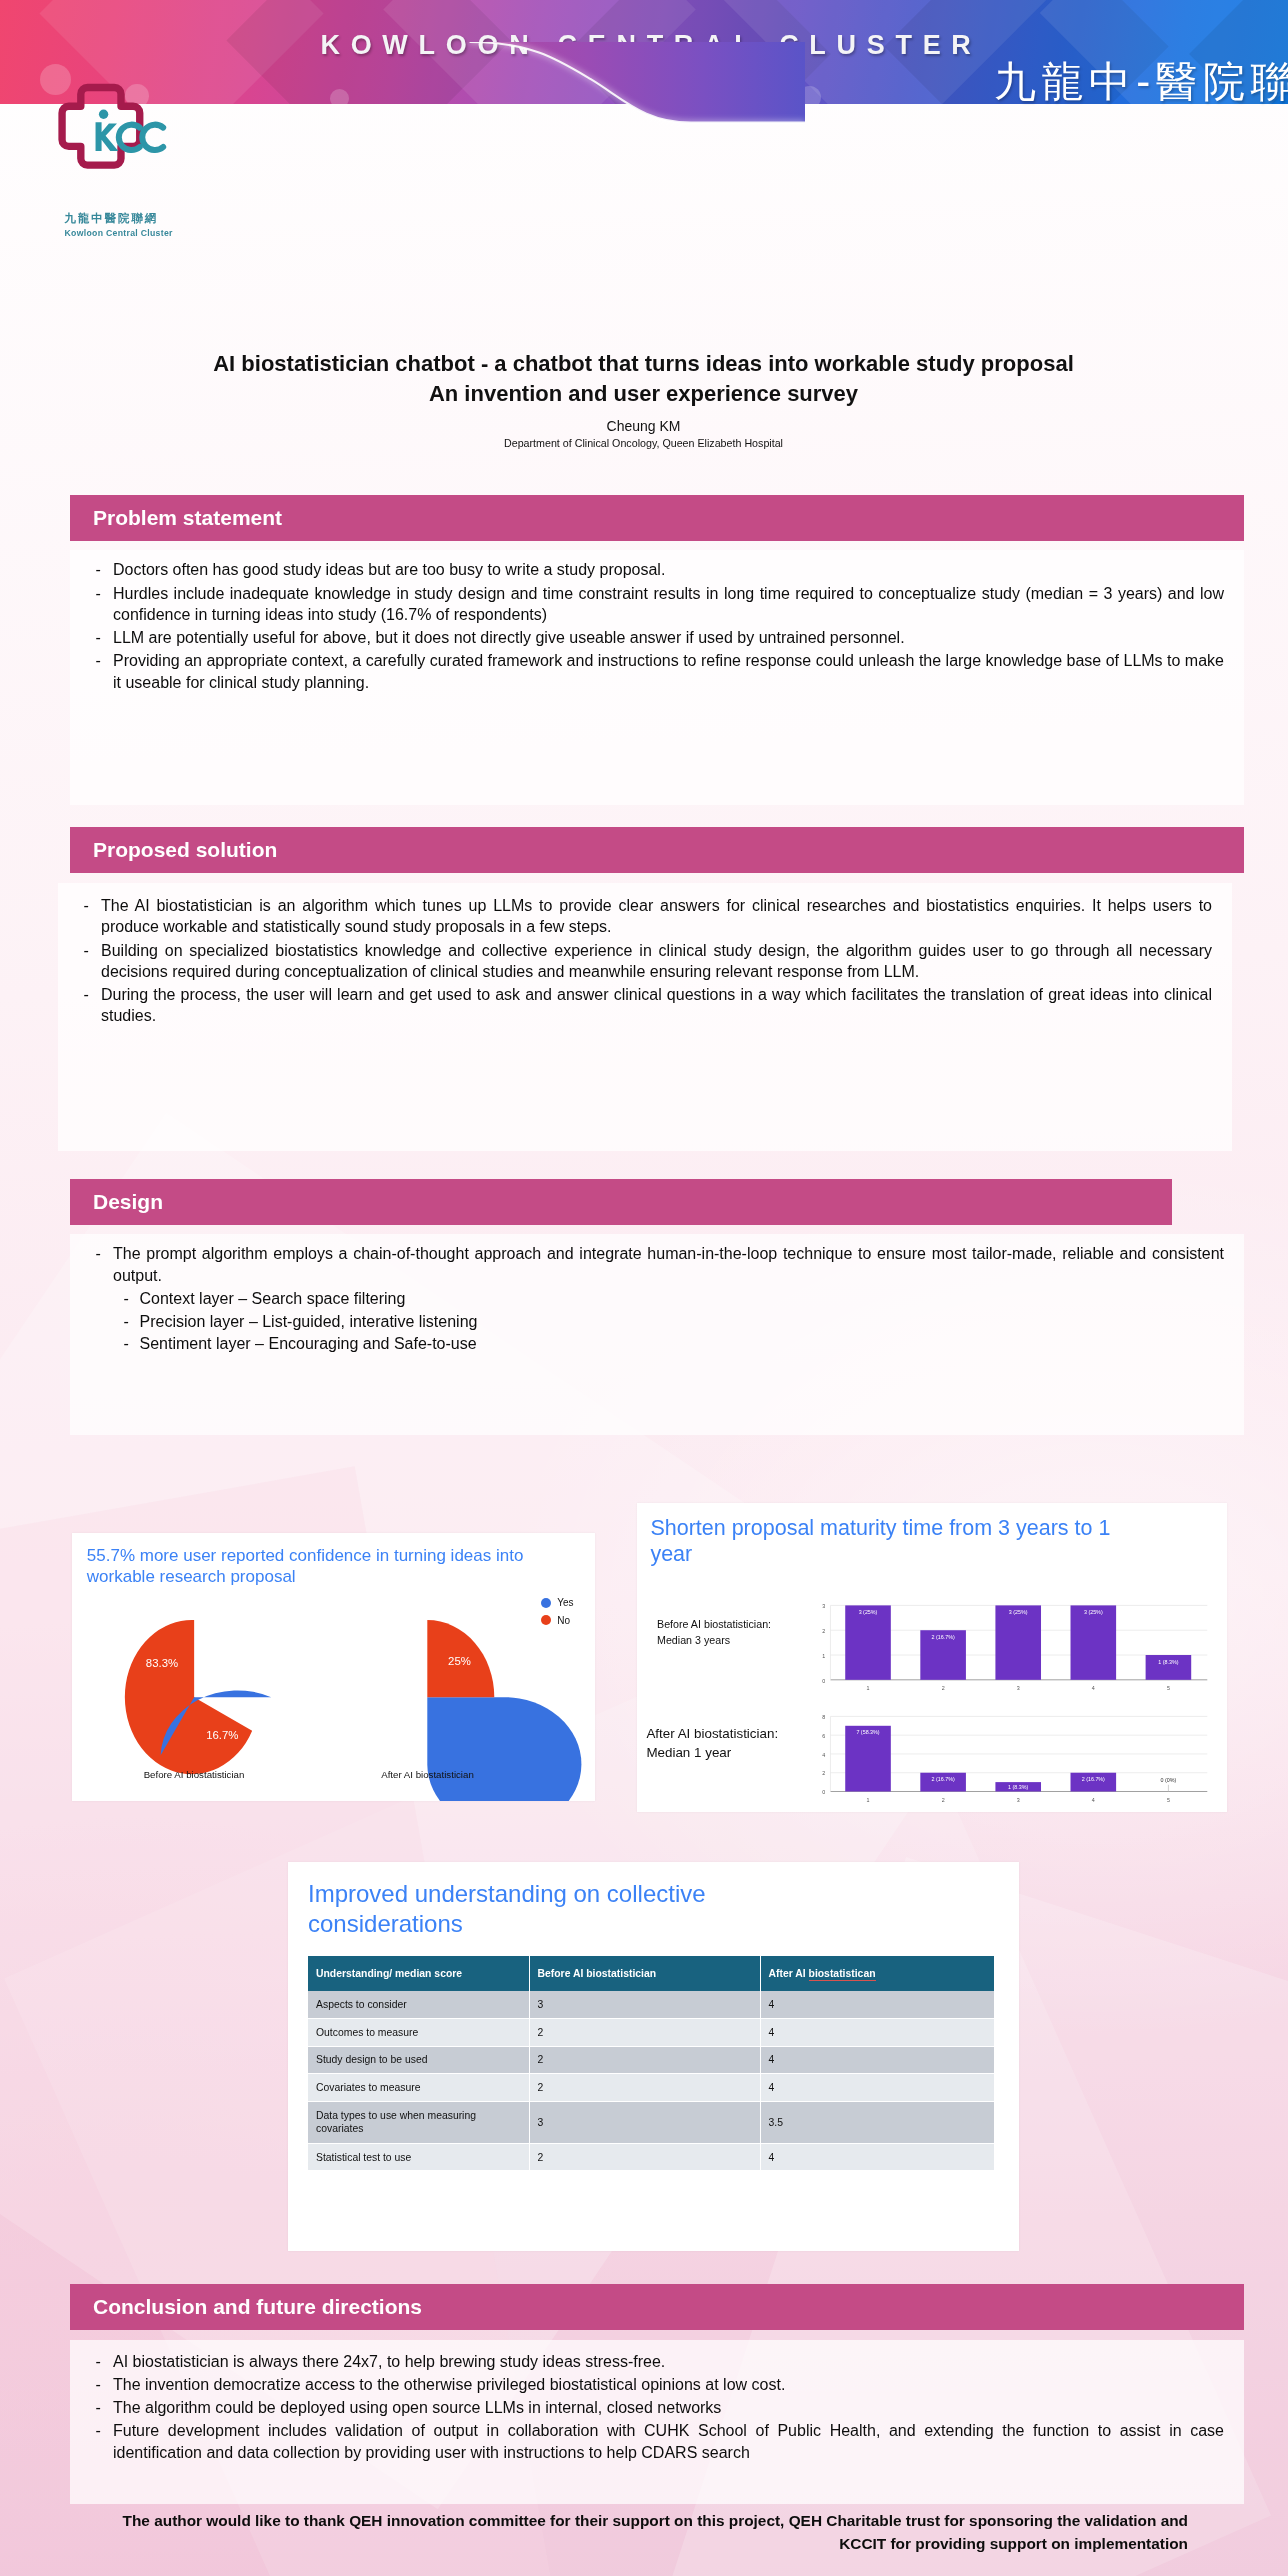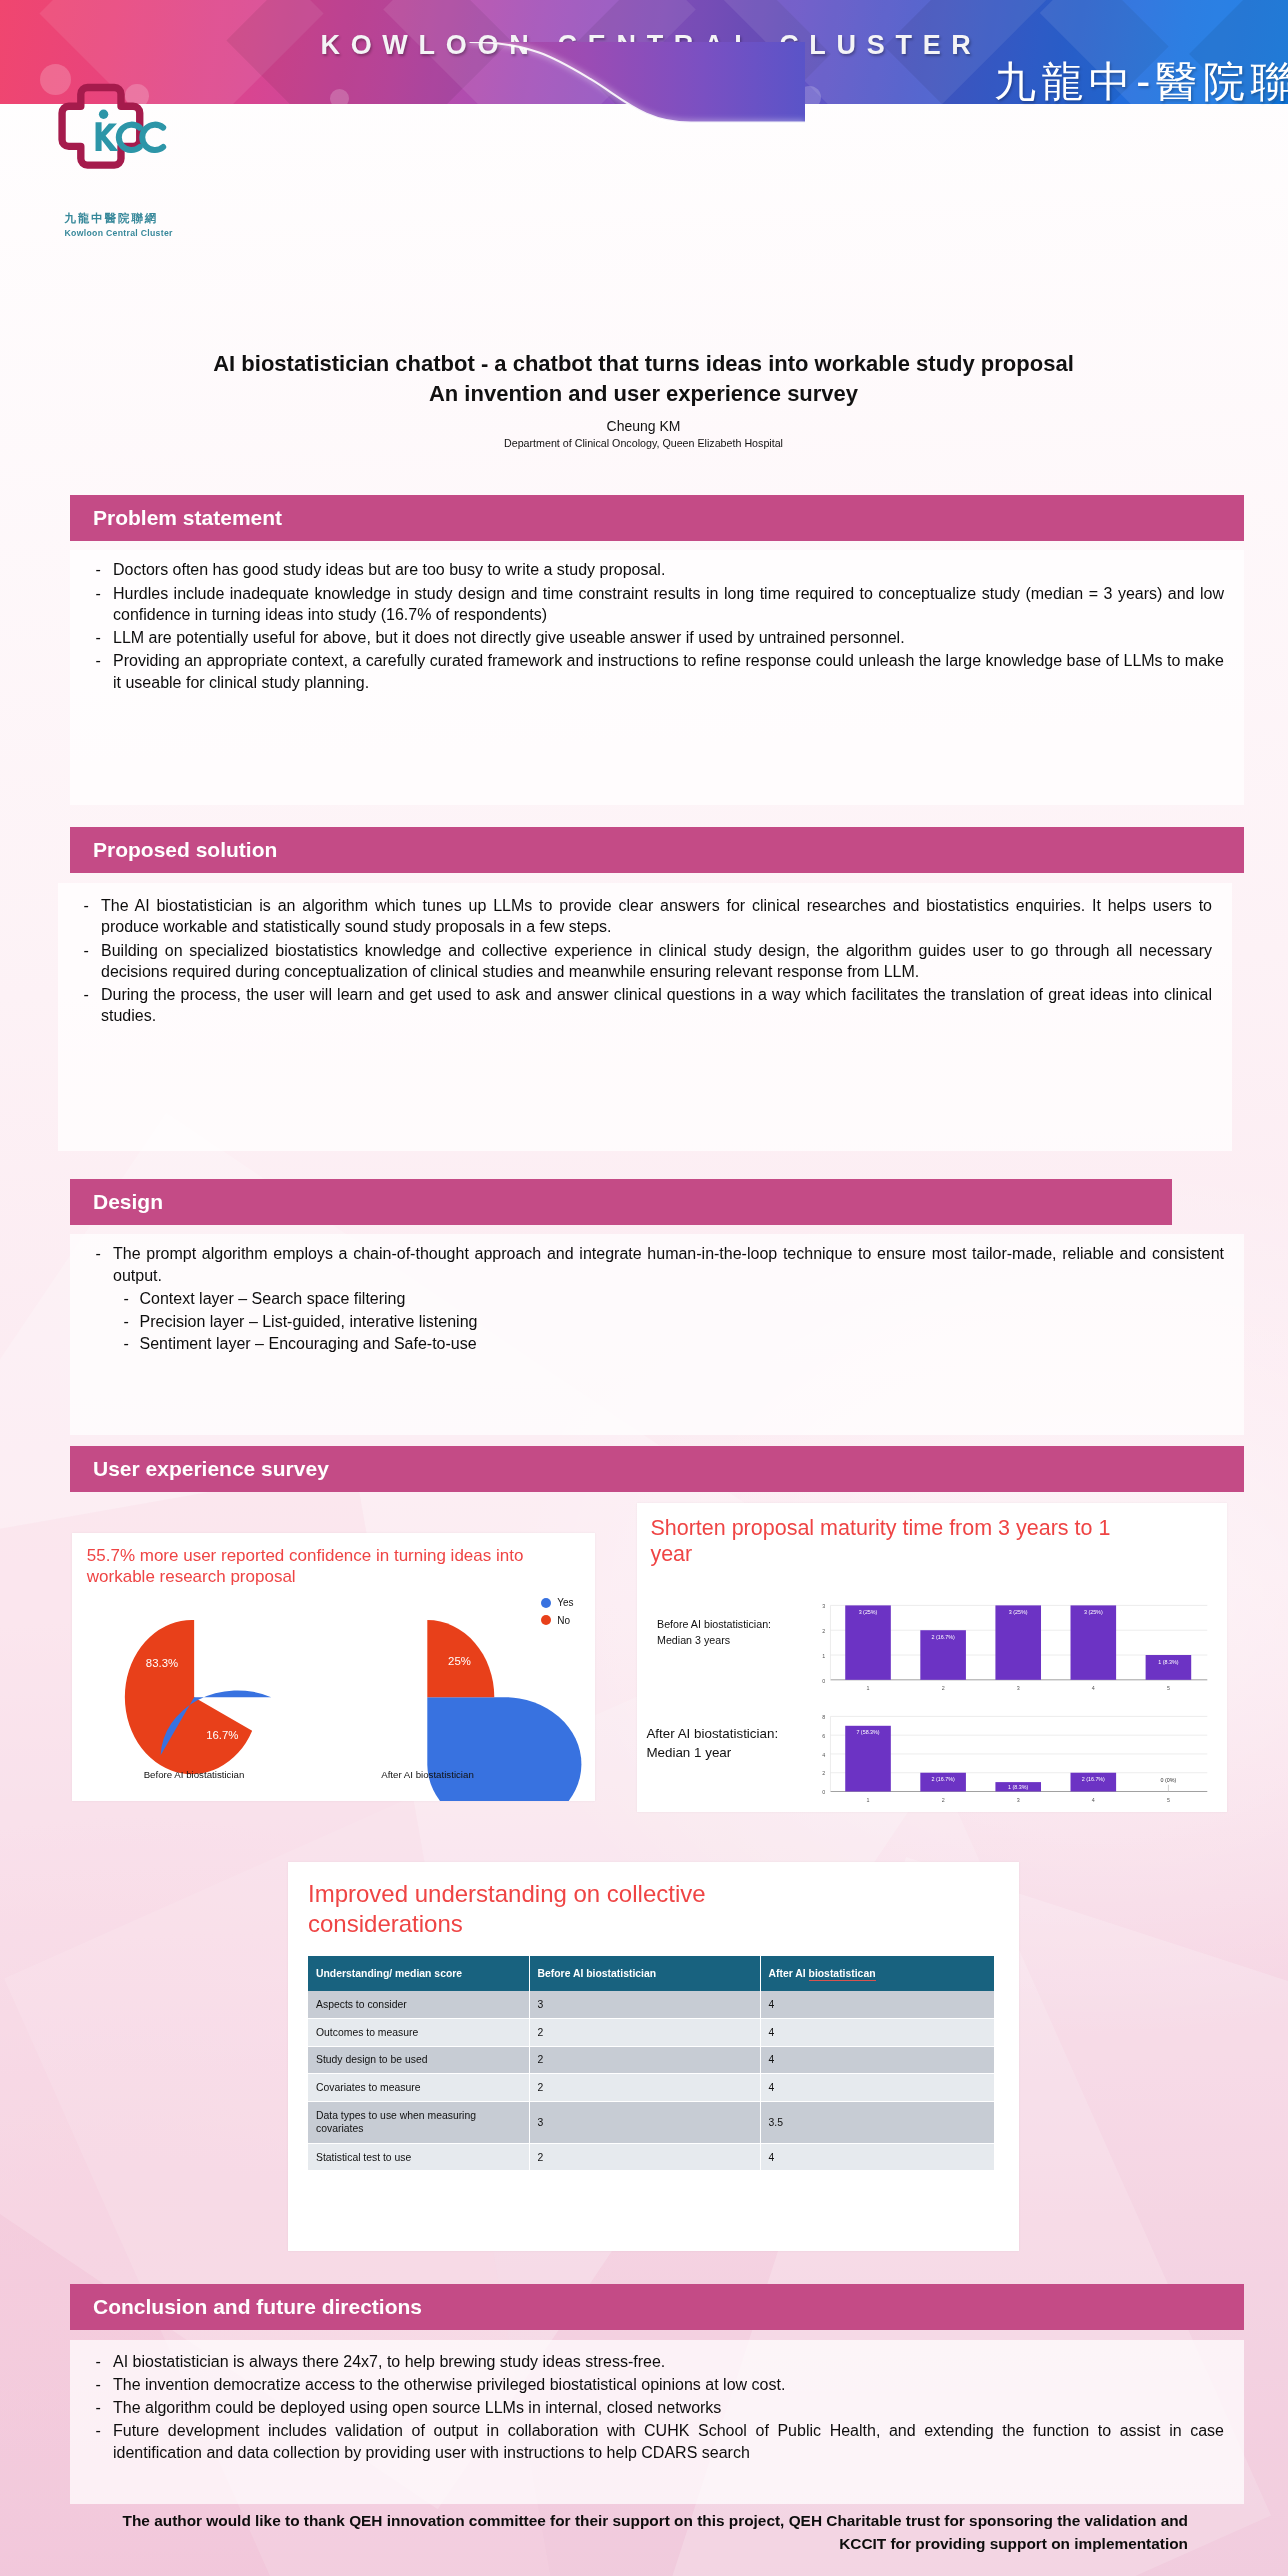--- a/index.html
+++ b/index.html
@@ -154,21 +154,21 @@
   }
   .sub-bullets li::before { content: "-"; position: absolute; left: 4px; top: 0; }
 
   
   .card {
     position: absolute;
     background: #ffffff;
     box-shadow: 0 0 2px rgba(0,0,0,0.06);
   }
   .card-title {
-    color: #ef4444;
+    color: #3b82f6;
     font-weight: 400;
     line-height: 1.22;
   }
 
   
   #pie-card { left: 72px; top: 1533px; width: 523px; height: 268px; padding: 13.4px 14.8px; }
   #pie-card .card-title { font-size: 17px; width: 470px; }
   .pie-legend {
     position: absolute; right: 21.5px; top: 64px;
     font-size: 10px; color: #111;
@@ -333,23 +333,20 @@
     <ul class="bullets">
       <li>The prompt algorithm employs a chain-of-thought approach and integrate human-in-the-loop technique to ensure most tailor-made, reliable and consistent output.</li>
     </ul>
     <ul class="sub-bullets">
       <li>Context layer – Search space filtering</li>
       <li>Precision layer – List-guided, interative listening</li>
       <li>Sentiment layer – Encouraging and Safe-to-use</li>
     </ul>
   </div>
 
-  <div class="section-bar" style="left:70px; top:1446px; width:1174px;">
-    <span>User experience survey</span>
-  </div>
 
   <div class="card" id="pie-card">
     <div class="card-title">55.7% more user reported confidence in turning ideas into workable research proposal</div>
 
     <div class="pie-legend">
       <div>
         <span class="dot" style="background:#3872e0;"></span>
         <span>Yes</span>
       </div>
       <div>

